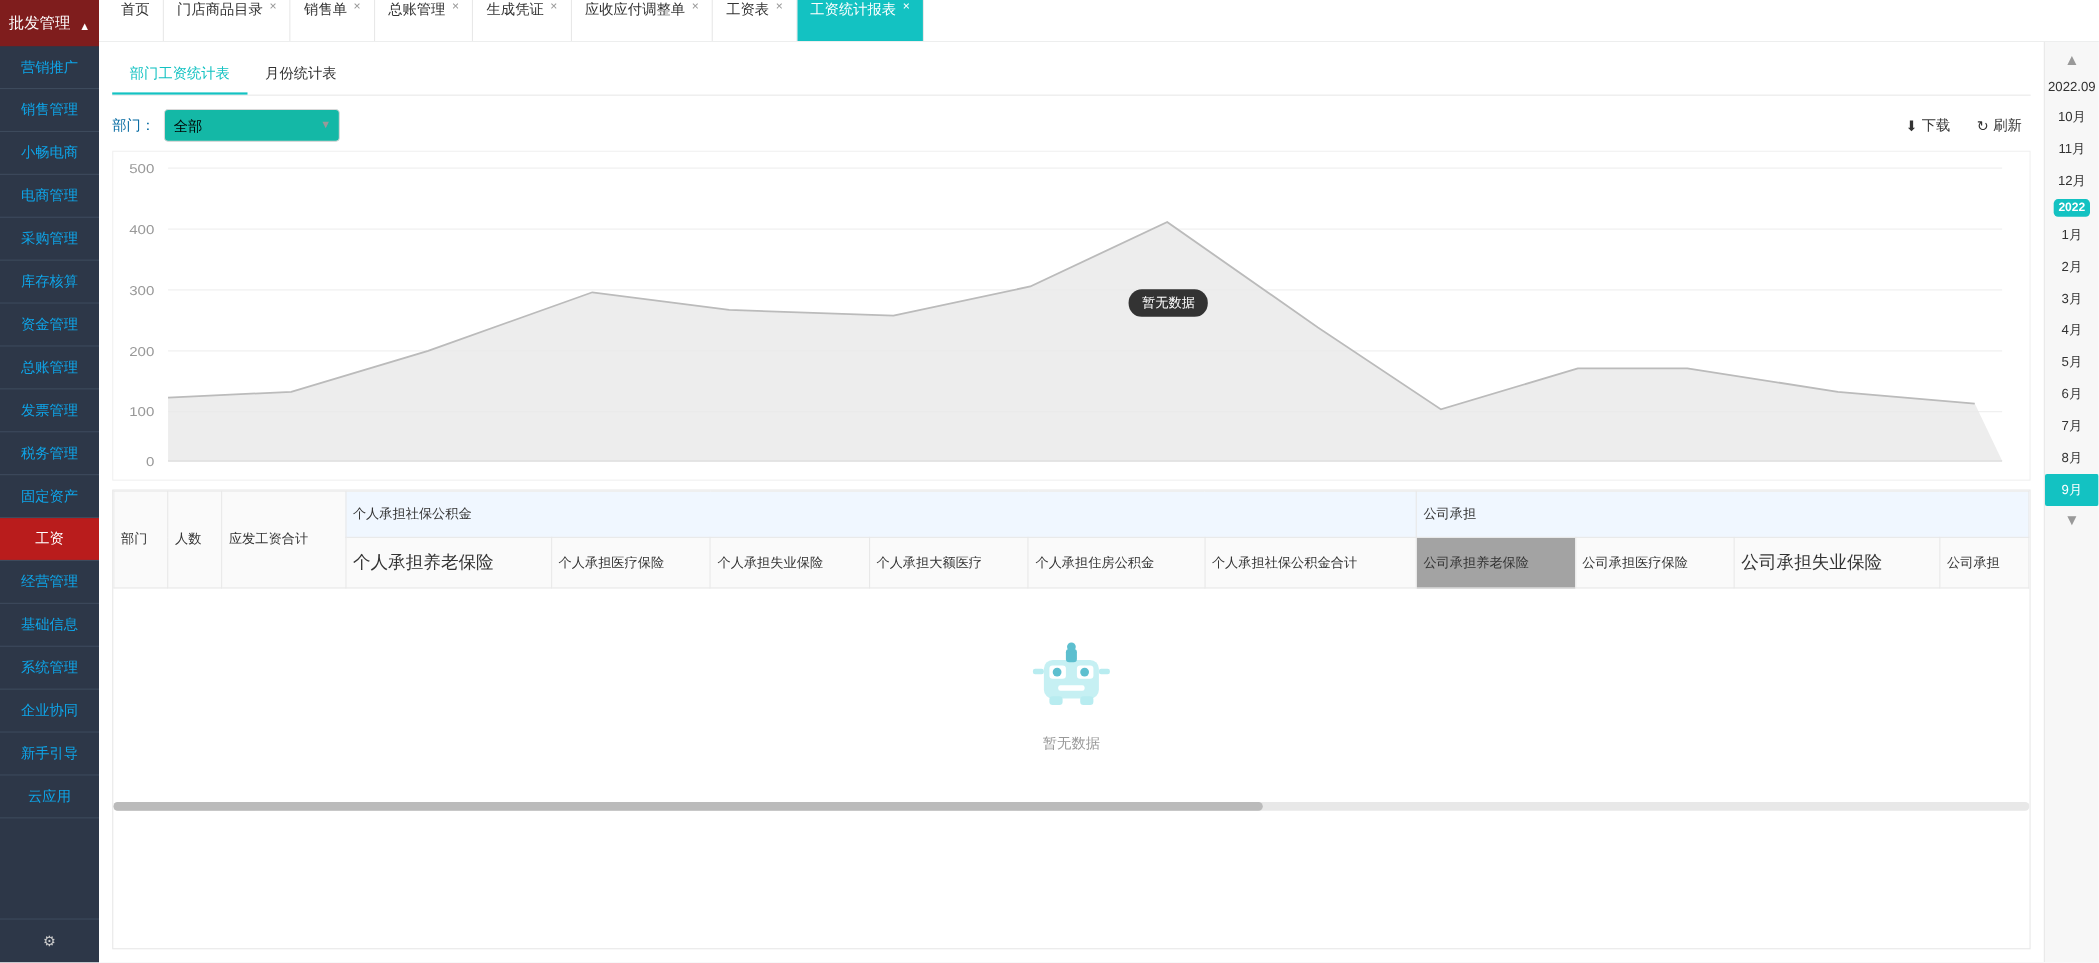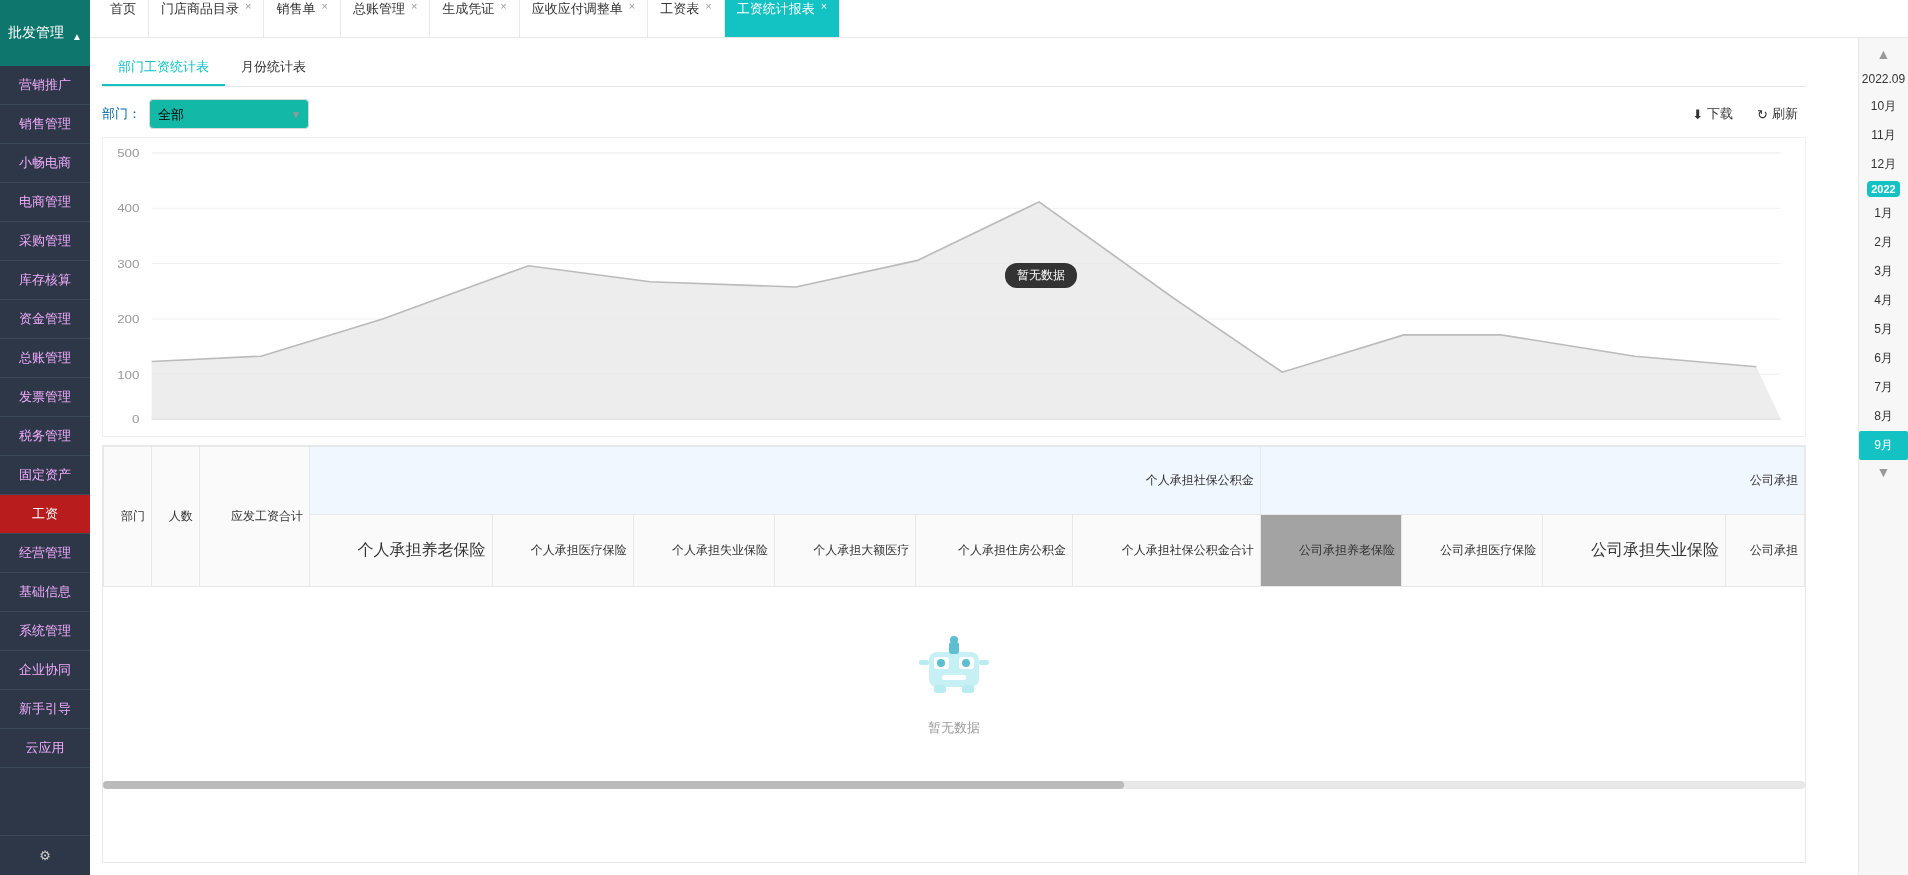--- a/index.html
+++ b/index.html
@@ -9,36 +9,36 @@
     .sidebar {
       width: 90px;
       background: #2d3748;
       color: #ccc;
       display: flex;
       flex-direction: column;
       flex-shrink: 0;
       height: 875px;
     }
     .sidebar-header {
-      background: #0f766e;
+      background: #7f1d1d;
       color: #fff;
-      padding: 24px 8px;
+      padding: 12px 8px;
       font-size: 14px;
       display: flex;
       align-items: flex-end;
       justify-content: space-between;
       cursor: pointer;
     }
     .sidebar-header .arrow { font-size: 10px; }
     .sidebar-item {
       padding: 10px 8px;
       text-align: center;
       font-size: 13px;
       cursor: pointer;
-      color: #f0abfc;
+      color: #0ea5e9;
       border-bottom: 1px solid #3d4a5c;
     }
     .sidebar-item.active { background: #b91c1c; color: #fff; }
     .sidebar-bottom {
       margin-top: auto;
       padding: 12px 8px;
       text-align: center;
       cursor: pointer;
       color: #ccc;
       border-top: 1px solid #3d4a5c;
@@ -83,21 +83,20 @@
     .tab-item.active-green { background: #13c2c2; color: #fff; }
     .tab-item.active-green .close-btn { color: #fff; }
 
     
     .content-area {
       flex: 1;
       background: #fff;
       display: flex;
       overflow: hidden;
       position: relative;
-      gap: 40px;
     }
 
     
     .page-content {
       flex: 1;
       display: flex;
       flex-direction: column;
       overflow: hidden;
       padding: 12px;
     }
@@ -193,22 +192,22 @@
     }
     table {
       border-collapse: collapse;
       width: 100%;
       min-width: 1200px;
       font-size: 12px;
     }
     thead th {
       background: #fafafa;
       border: 1px solid #e8e8e8;
-      padding: 25px 6px;
-      text-align: right;
+      padding: 12px 6px;
+      text-align: left;
       font-weight: normal;
       color: #333;
       white-space: nowrap;
     }
     thead th.group-header {
       background: #f0f7ff;
     }
     tbody td {
       border: 1px solid #e8e8e8;
       padding: 6px;

